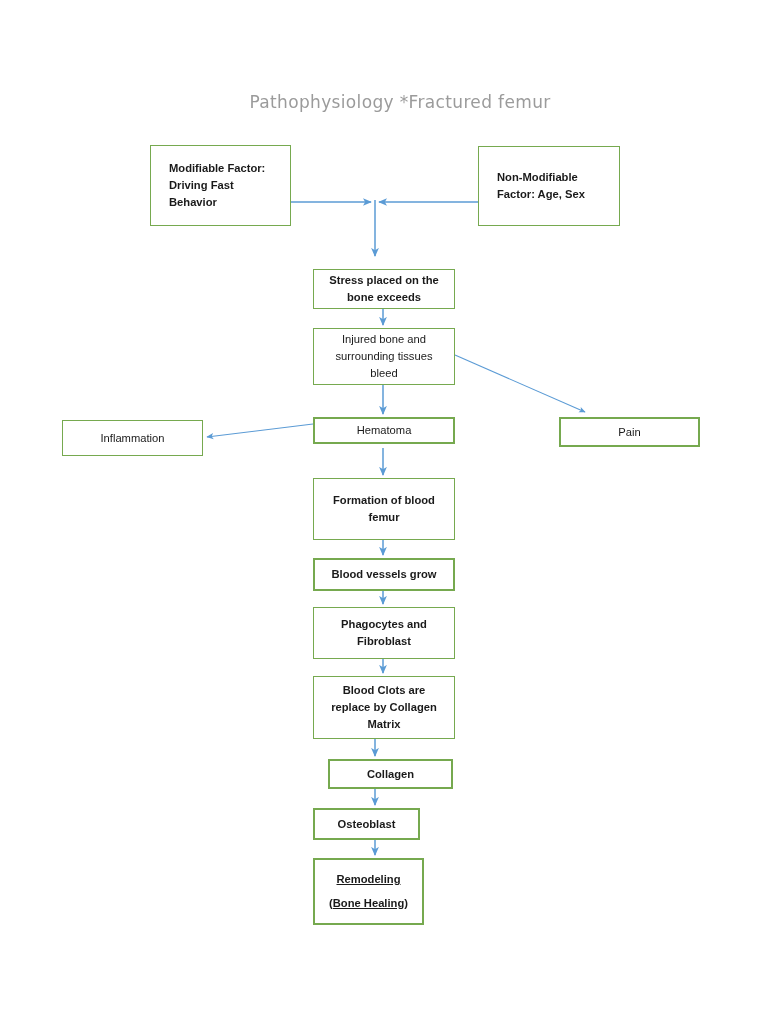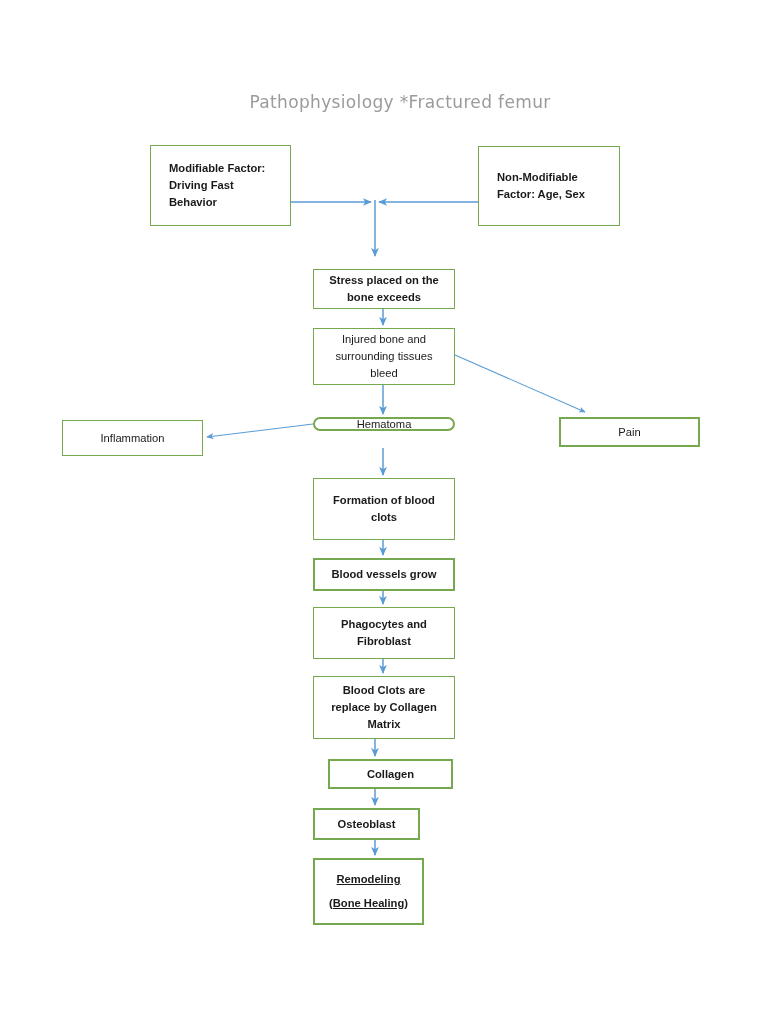--- a/index.html
+++ b/index.html
@@ -142,31 +142,31 @@
   <div class="node" style="left:313px; top:328px; width:142px; height:57px;">
     <span class="txt">Injured bone and
 surrounding tissues
 bleed</span>
   </div>
 
   <div class="node thin" style="left:62px; top:420px; width:141px; height:36px;">
     <span class="txt">Inflammation</span>
   </div>
 
-  <div class="node thick" style="left:313px; top:417px; width:142px; height:14px;border-radius:9px;">
+  <div class="node thick" style="left:313px; top:417px; width:142px; height:27px;">
     <span class="txt">Hematoma</span>
   </div>
 
   <div class="node thick" style="left:559px; top:417px; width:141px; height:30px;">
     <span class="txt">Pain</span>
   </div>
 
   <div class="node bold" style="left:313px; top:478px; width:142px; height:62px;">
     <span class="txt">Formation of blood
-clots</span>
+femur</span>
   </div>
 
   <div class="node thick" style="left:313px; top:558px; width:142px; height:33px;font-weight:bold;">
     <span class="txt">Blood vessels grow</span>
   </div>
 
   <div class="node mixed" style="left:313px; top:607px; width:142px; height:52px;">
     <span class="txt"><span class="lead">Phagocytes </span><span class="emph">and
 Fibroblast</span></span>
   </div>

